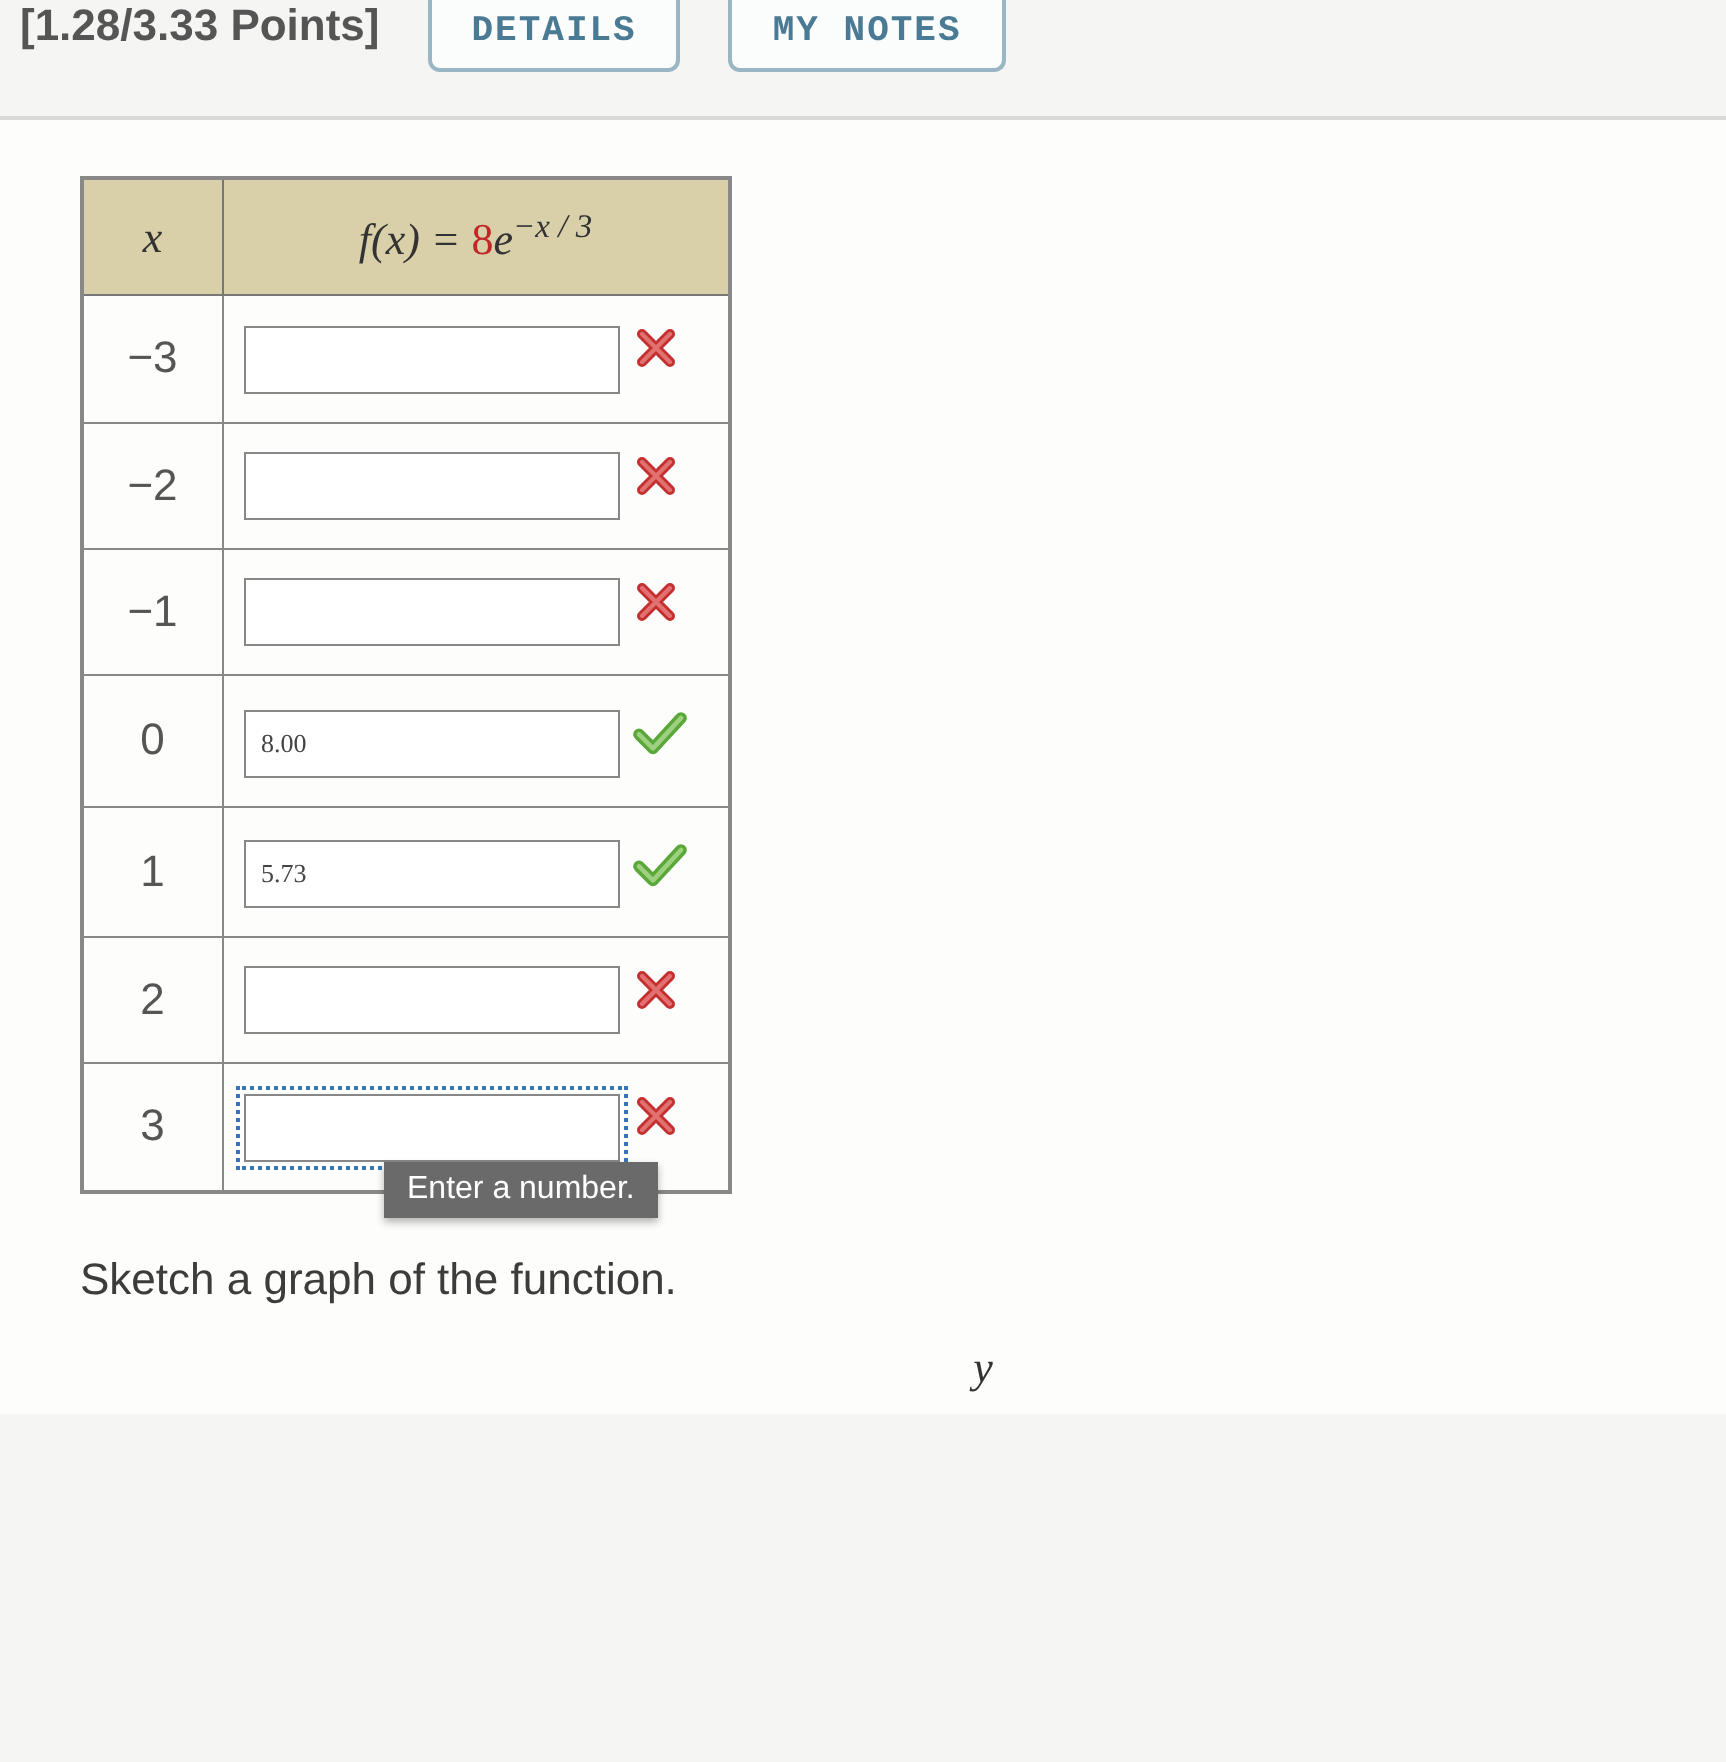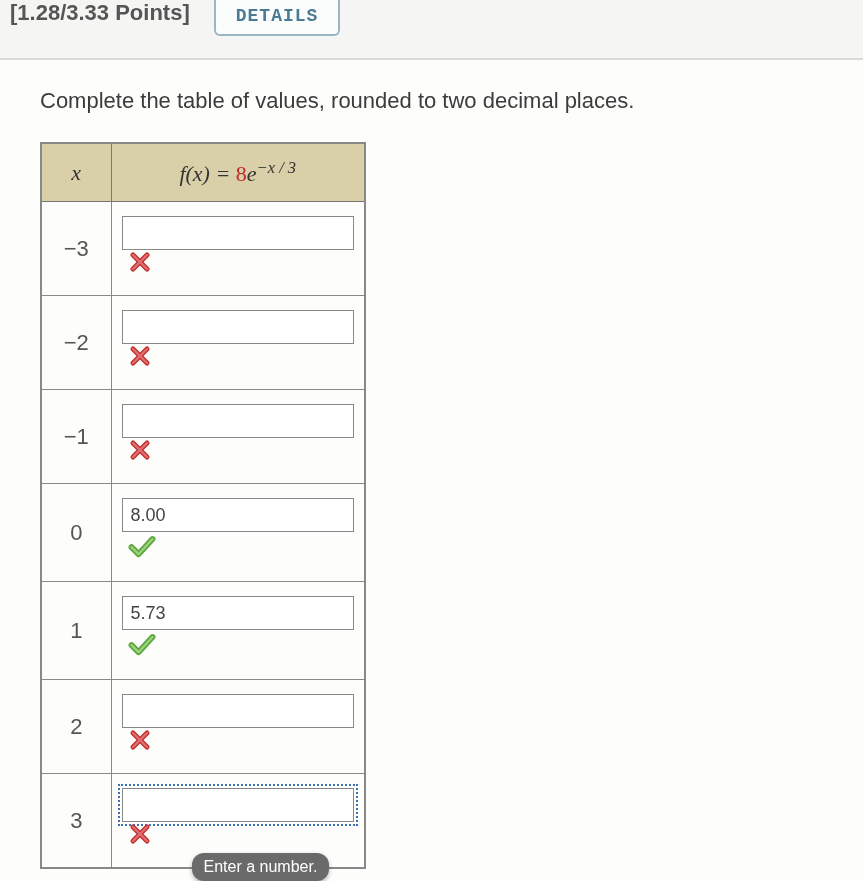--- a/index.html
+++ b/index.html
@@ -70,27 +70,27 @@
     padding: 16px 12px;
     text-align: center;
     font-size: 22px;
     color: #555;
     font-family: Verdana, Geneva, sans-serif;
     position: relative;
   }
   td.xcell { text-align: center; }
   td.fxcell { text-align: left; padding: 14px 10px; }
   .answer-input {
-    width: 232px;
+    width: 188px;
     height: 34px;
     border: 1px solid #888;
     background: #fff;
-    font-size: 18px;
+    font-size: 13px;
     padding: 2px 8px;
-    font-family: Liberation Sans, sans-serif;
+    font-family: Liberation Serif, serif;
     color: #444;
   }
   .answer-input.active {
     outline: 2px dotted #3a74b8;
     outline-offset: 2px;
   }
   .feedback {
     display: inline-block;
     vertical-align: middle;
     margin-left: 6px;
@@ -98,21 +98,21 @@
     font-weight: bold;
   }
   .tooltip {
     position: absolute;
     bottom: -14px;
     left: 80px;
     background: #6a6a6a;
     color: #fff;
     font-size: 16px;
     padding: 5px 12px;
-    border-radius: 12px;
+    border-radius: 0;
     white-space: nowrap;
     box-shadow: 0 2px 4px rgba(0,0,0,0.3);
     z-index: 10;
   }
   .sketch {
     font-size: 22px;
     color: #3c3c3c;
     margin-top: 30px;
   }
   .axis-label {
@@ -129,24 +129,24 @@
   .fx-expr { font-family: Georgia, 'Times New Roman', serif; font-style: italic; }
   .fx-expr .coef { color: #c02828; font-style: normal;}
   .fx-expr sup { font-size: 0.75em; }
 </style>
 </head>
 <body>
 
 <div class="header-row">
   <div class="points">[1.28/3.33 Points]</div>
   <button class="header-btn">DETAILS</button>
+  <button class="header-btn">MY NOTES</button>
 </div>
 
 <div class="content">
-  <p class="instruction">Complete the table of values, rounded to two decimal places.</p>
 
   <table>
     <thead>
       <tr>
         <th class="x">x</th>
         <th class="fx">
           <span class="fx-expr">
             <span>f(x) = </span><span class="coef">8</span><span>e</span><sup>−x / 3</sup>
           </span>
         </th>
@@ -198,14 +198,15 @@
         <tr>
           <td class="xcell">3</td>
           <td class="fxcell"><input type="text" class="answer-input active" style=""><span class="feedback cross-icon"><svg viewBox="0 0 24 24">
                 <path d="M5 5 L19 19 M19 5 L5 19" stroke="#c43030" stroke-width="5" stroke-linecap="round" fill="none"></path>
                 <path d="M5 5 L19 19 M19 5 L5 19" stroke="#e27070" stroke-width="2.2" stroke-linecap="round" fill="none"></path>
               </svg></span><div class="tooltip">Enter a number.</div></td>
         </tr>
       </tbody>
   </table>
 
+  <p class="sketch">Sketch a graph of the function.</p>
   <div class="axis-label">y</div>
 </div>
 
 </body></html>

